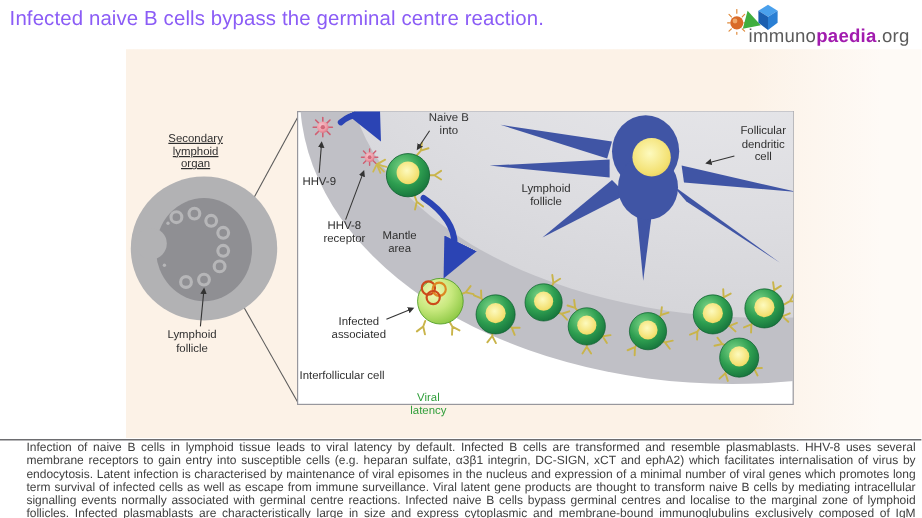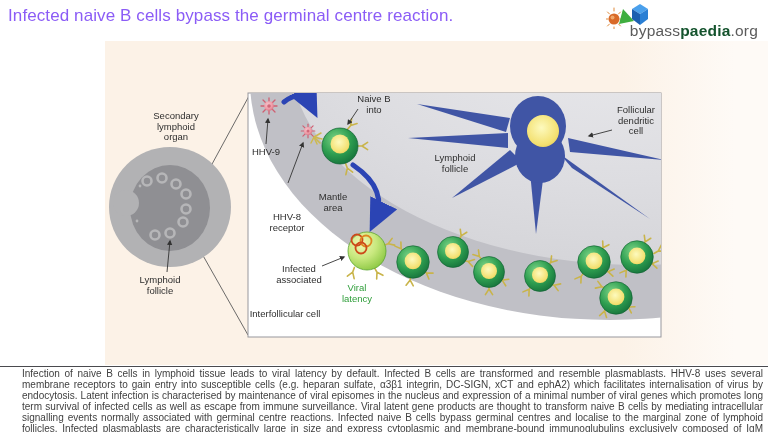--- a/index.html
+++ b/index.html
@@ -4,24 +4,24 @@
 <style>
   html,body{margin:0;padding:0;}
   body{width:768px;height:432px;position:relative;overflow:hidden;background:#ffffff;
        font-family:"Liberation Sans",sans-serif;}
   .band{position:absolute;left:105px;top:41px;right:0;height:324px;
         background:linear-gradient(90deg,#fcf2e7 0%,#fcf2e7 78%,#fefaf6 95%);}
   .title{position:absolute;left:8px;top:6px;font-size:17px;color:#8b5cf6;letter-spacing:.1px;}
   .logo{position:absolute;top:2px;right:8px;width:152px;height:40px;}
   .logo .licon{position:absolute;left:-2px;top:1px;}
   .logo .ltext{position:absolute;right:2px;top:20px;font-size:15.5px;color:#5b5b5b;letter-spacing:.2px;}
-  .logo .ltext b{color:#14532d;font-weight:bold;}
+  .logo .ltext b{color:#a21caf;font-weight:bold;}
   .lbl{position:absolute;transform:translateX(-50%);text-align:center;
        font-size:9.5px;line-height:1.12;color:#2e2e2e;white-space:normal;}
-  .lbl.green{color:#2f9e3a;}
+  .lbl.green{color:#2f9e3a;margin-top:44px;}
   .caption{position:absolute;left:0;right:0;top:366px;height:66px;background:#ffffff;
            border-top:1.5px solid #4a4a4e;box-sizing:border-box;padding:2px 5px 0 22px;
            font-size:10px;line-height:10.9px;color:#3f3f3f;text-align:justify;}
   svg.canvas{position:absolute;left:0;top:0;}
 </style>
 </head>
 <body>
 
 <div class="band"></div>
 
@@ -208,25 +208,25 @@
   <g stroke="#333" stroke-width="0.9" fill="none">
     <line x1="266" y1="144" x2="268" y2="119" marker-end="url(#mBlack)"></line>
     <line x1="288" y1="183" x2="303" y2="143" marker-end="url(#mBlack)"></line>
     <line x1="358" y1="109" x2="348" y2="124" marker-end="url(#mBlack)"></line>
     <line x1="612" y1="130" x2="589" y2="136" marker-end="url(#mBlack)"></line>
     <line x1="322" y1="266" x2="344" y2="257" marker-end="url(#mBlack)"></line>
     <line x1="167" y1="272" x2="170" y2="241" marker-end="url(#mBlack)"></line>
   </g>
 </svg>
 
-<div class="lbl" style="left:176px;top:111px;width:62px;">Secondary lymphoid organ</div>
+<div class="lbl" style="left:163px;top:111px;width:62px;text-decoration:underline;">Secondary lymphoid organ</div>
 <div class="lbl" style="left:160px;top:275px;width:56px;">Lymphoid follicle</div>
 
 <div class="lbl" style="left:266px;top:147px;width:40px;">HHV-9</div>
-<div class="lbl" style="left:287px;top:184px;width:52px;margin-top:28px;">HHV-8 receptor</div>
+<div class="lbl" style="left:287px;top:184px;width:52px;">HHV-8 receptor</div>
 <div class="lbl" style="left:374px;top:94px;width:40px;">Naive B into</div>
 <div class="lbl" style="left:333px;top:192px;width:42px;">Mantle area</div>
 <div class="lbl" style="left:455px;top:153px;width:56px;">Lymphoid follicle</div>
 <div class="lbl" style="left:636px;top:105px;width:52px;text-align:center;">Follicular dendritic cell</div>
 <div class="lbl" style="left:299px;top:264px;width:72px;">Infected associated</div>
 <div class="lbl green" style="left:357px;top:283px;width:44px;">Viral latency</div>
 <div class="lbl" style="left:285px;top:309px;width:72px;">Interfollicular cell</div>
 
 <div class="title">Infected naive B cells bypass the germinal centre reaction.</div>
 
@@ -246,16 +246,16 @@
       <circle cx="8" cy="16" r="5.5" fill="#d96a28"></circle>
       <circle cx="6.5" cy="14.5" r="2" fill="#f0a86a"></circle>
     </g>
     <polygon points="17,6 28,18 13,21" fill="#3fae3f"></polygon>
     <g>
       <polygon points="26,6 34,1 42,6 34,11" fill="#4aa0ec"></polygon>
       <polygon points="26,6 34,11 34,22 26,16" fill="#1b5fb0"></polygon>
       <polygon points="34,11 42,6 42,16 34,22" fill="#2a7fd4"></polygon>
     </g>
   </svg>
-  <div class="ltext"><span>bypass</span><b>paedia</b><span>.org</span></div>
+  <div class="ltext"><span>immuno</span><b>paedia</b><span>.org</span></div>
 </div>
 
 <div class="caption">Infection of naive B cells in lymphoid tissue leads to viral latency by default. Infected B cells are transformed and resemble plasmablasts. HHV-8 uses several membrane receptors to gain entry into susceptible cells (e.g. heparan sulfate, α3β1 integrin, DC-SIGN, xCT and ephA2) which facilitates internalisation of virus by endocytosis. Latent infection is characterised by maintenance of viral episomes in the nucleus and expression of a minimal number of viral genes which promotes long term survival of infected cells as well as escape from immune surveillance. Viral latent gene products are thought to transform naive B cells by mediating intracellular signalling events normally associated with germinal centre reactions. Infected naive B cells bypass germinal centres and localise to the marginal zone of lymphoid follicles. Infected plasmablasts are characteristically large in size and express cytoplasmic and membrane-bound immunoglubulins exclusively composed of IgM isotypes and lamda light chains.</div>
 
 </body></html>

